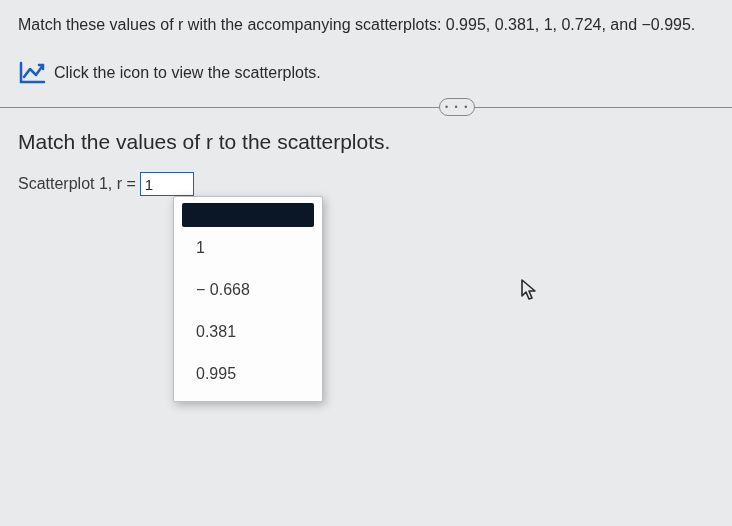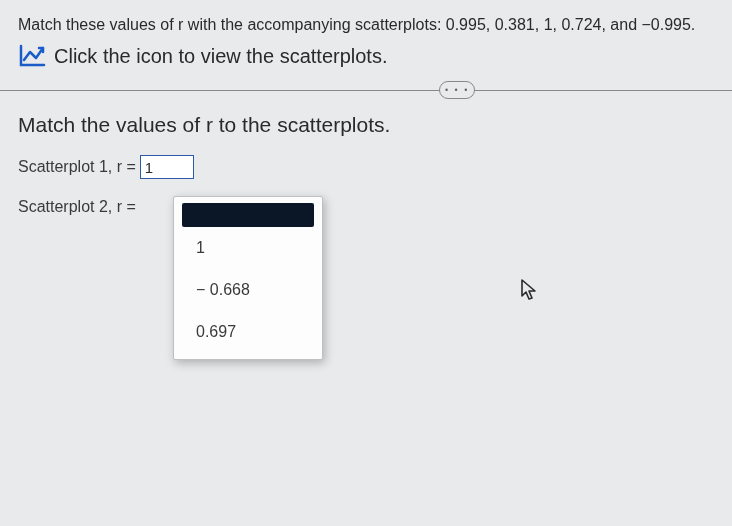--- a/index.html
+++ b/index.html
@@ -12,35 +12,35 @@
       position: relative;
       overflow: hidden;
     }
     .content {
       padding: 14px 18px;
     }
     .question-text {
       font-size: 16px;
       color: #2a2a2a;
       line-height: 1.4;
-      margin-bottom: 8px;
+      margin-bottom: 25px;
     }
     .icon-row {
       display: flex;
       align-items: center;
       gap: 8px;
       margin-bottom: 22px;
     }
     .chart-icon {
       width: 28px;
       height: 24px;
       display: inline-block;
     }
     .icon-label {
-      font-size: 20px;
+      font-size: 16px;
       color: #2a2a2a;
     }
     .hr-wrap {
       position: relative;
       margin: 0 -18px 22px -18px;
     }
     .hr-line {
       border: none;
       border-top: 1px solid #888;
     }
@@ -145,30 +145,28 @@
     <div class="pill">• • •</div>
   </div>
 
   <div class="sub-instruction">Match the values of r to the scatterplots.</div>
 
   <div class="rows">
     <div class="row">
       <span class="row-label">Scatterplot 1, r =</span>
       <span class="answer-box">1</span>
     </div>
-    <div class="row">
-      <span class="row-label">Scatterplot 2, r =</span>
-    </div>
   </div>
 </div>
 
 <div class="dropdown">
   <div class="dropdown-item selected"></div>
   <div class="dropdown-item">1</div>
   <div class="dropdown-item">− 0.668</div>
-  <div class="dropdown-item">0.697</div>
+  <div class="dropdown-item">0.381</div>
+  <div class="dropdown-item">0.995</div>
 </div>
 
 <div class="cursor">
   <svg viewBox="0 0 18 24" width="18" height="24">
     <path d="M2 2 L2 18 L6 14 L9 21 L12 20 L9 13 L15 13 Z" fill="none" stroke="#2a2a2a" stroke-width="1.6" stroke-linejoin="round"></path>
   </svg>
 </div>
 
 </body></html>

